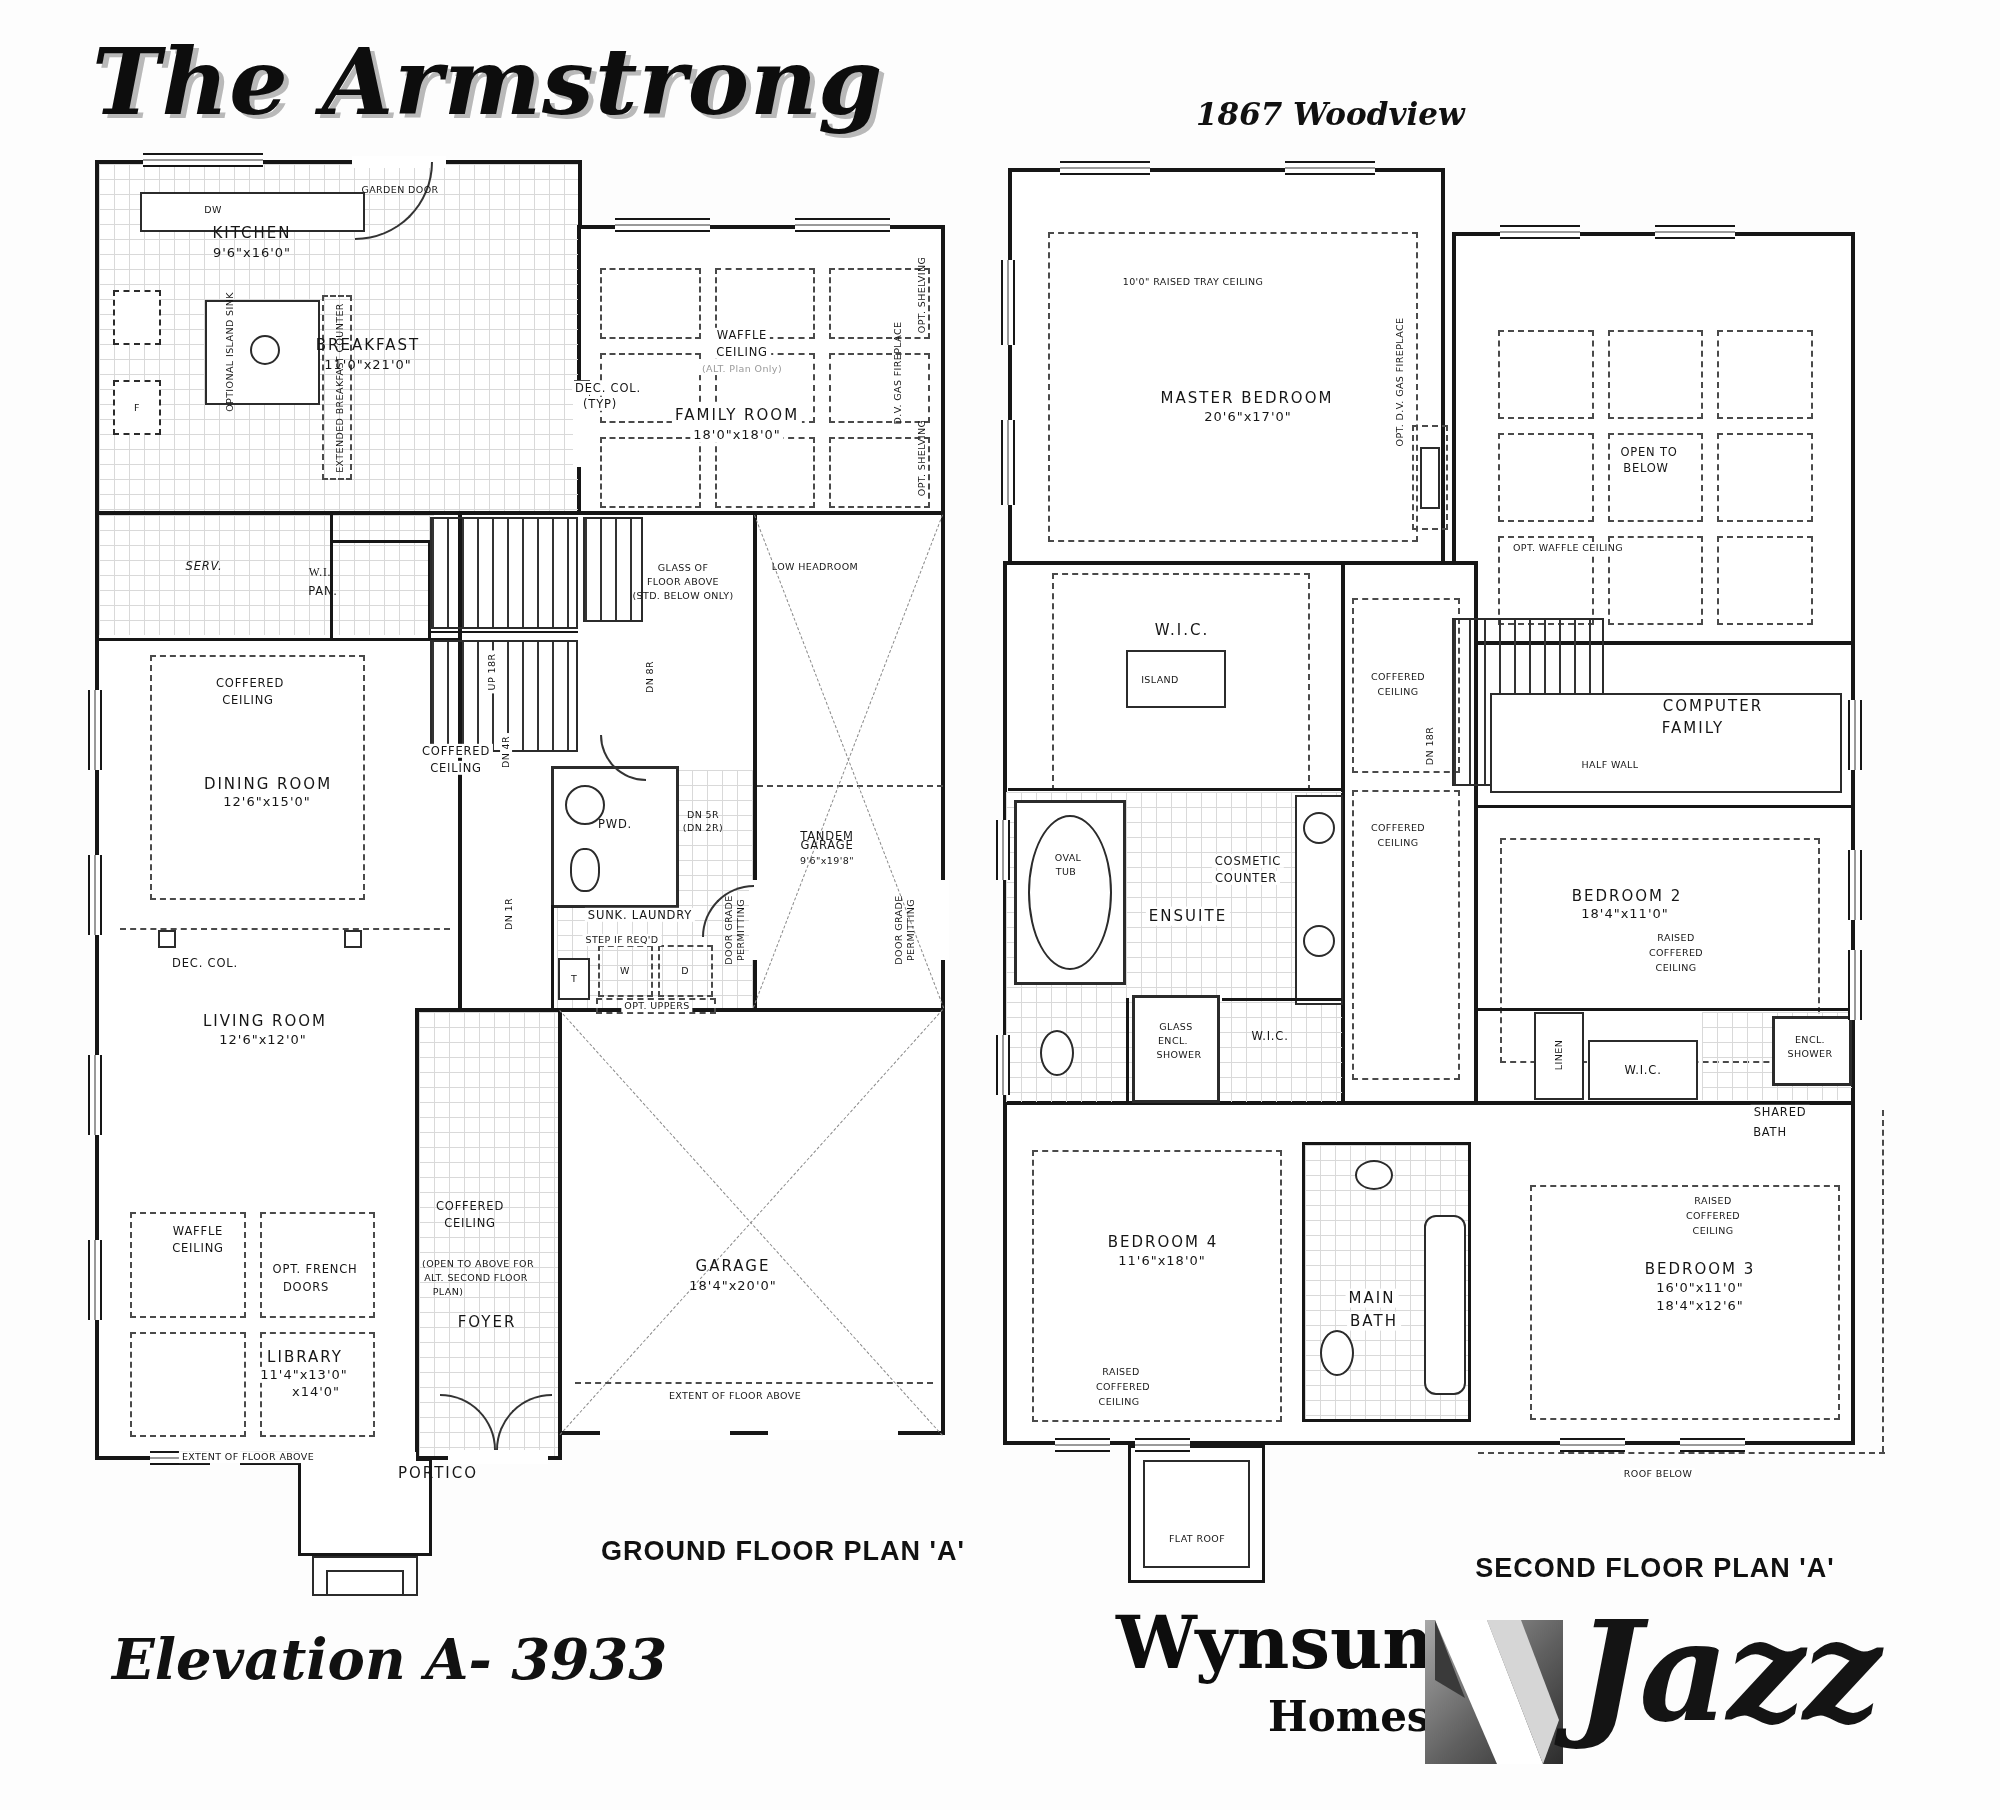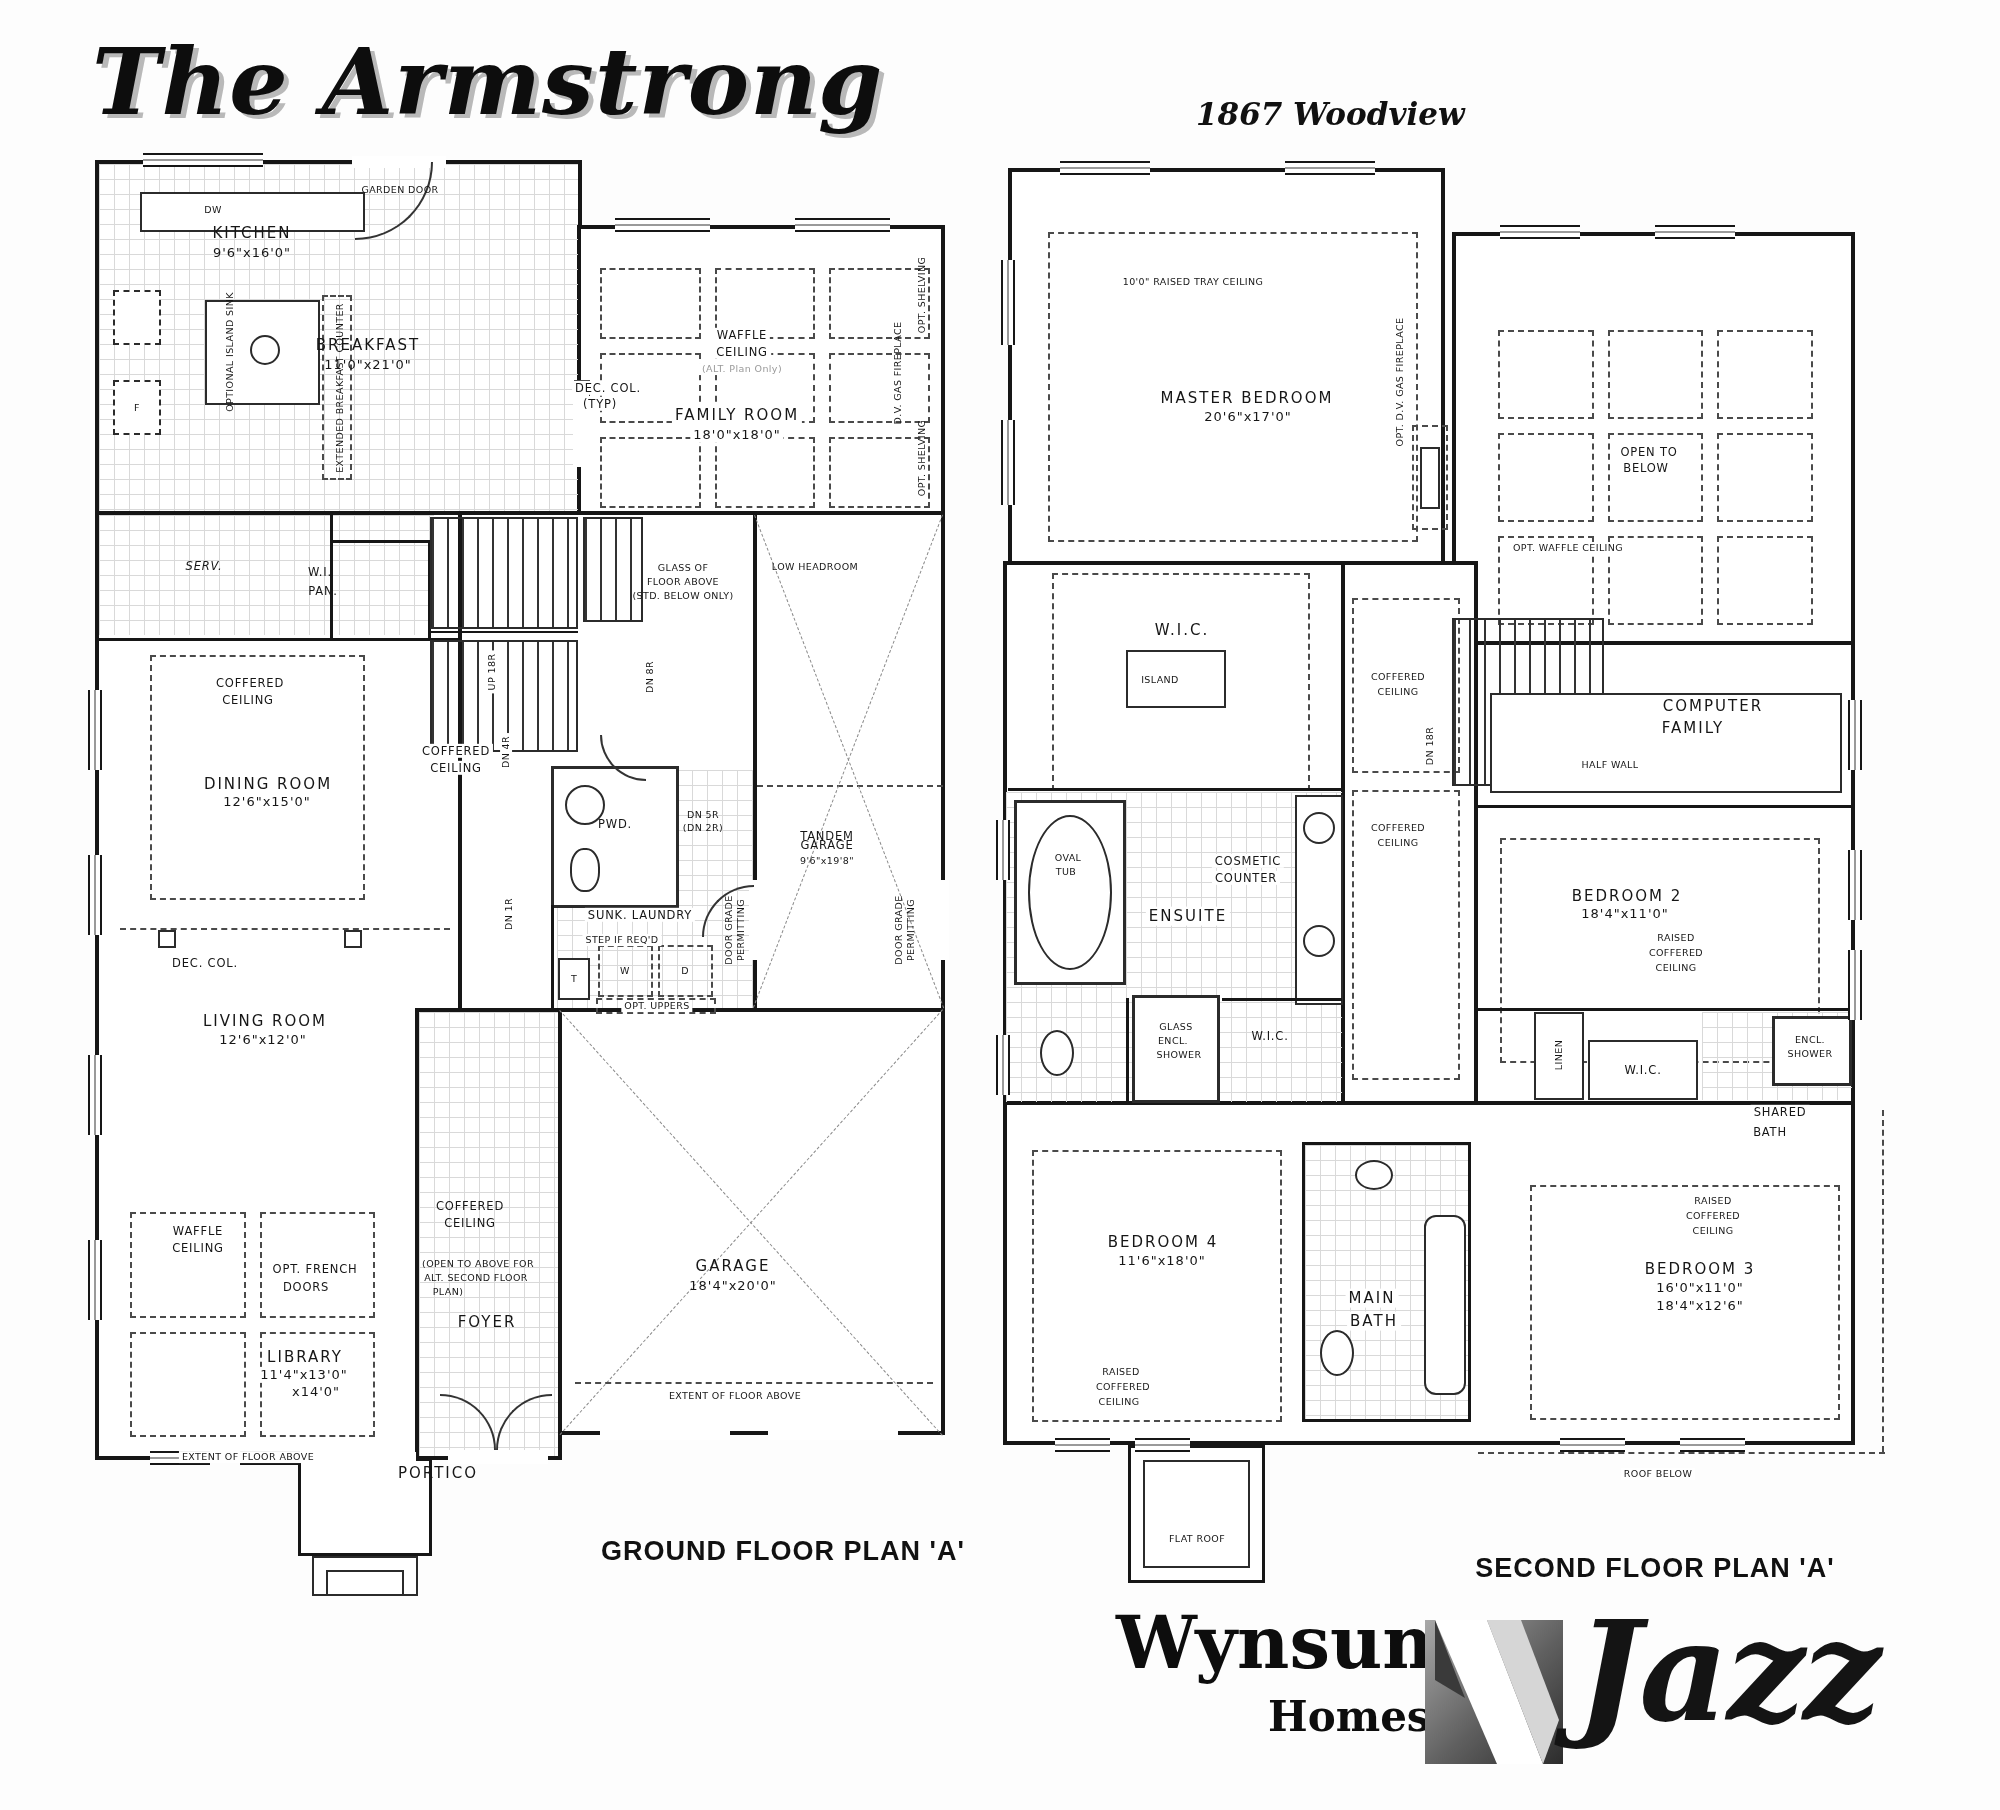--- a/index.html
+++ b/index.html
@@ -168,21 +168,21 @@
   <div class="lbl xs gray bgw" style="left:742px;top:369px;">(ALT. Plan Only)</div>
   <div class="lbl sm bgw" style="left:608px;top:388px;">DEC. COL.</div>
   <div class="lbl sm bgw" style="left:600px;top:404px;text-align:right;">(TYP)</div>
   <div class="lbl name bgw" style="left:737px;top:415px;">FAMILY ROOM</div>
   <div class="lbl bgw" style="left:737px;top:435px;">18'0"x18'0"</div>
   <div class="lbl xs vert" style="left:922px;top:295px;">OPT. SHELVING</div>
   <div class="lbl xs vert" style="left:898px;top:373px;">D.V. GAS FIREPLACE</div>
   <div class="lbl xs vert" style="left:922px;top:458px;">OPT. SHELVING</div>
 
   <div class="lbl sm" style="left:204px;top:566px;font-style:italic;">SERV.</div>
-  <div class="lbl sm" style="left:320px;top:572px;">W.I.</div>
+  <div class="lbl sm" style="left:320px;top:572px;font-family:Liberation Serif, serif;">W.I.</div>
   <div class="lbl sm" style="left:323px;top:591px;">PAN.</div>
   <div class="lbl xs" style="left:137px;top:408px;">F</div>
 
   <div class="lbl xs" style="left:683px;top:568px;">GLASS OF</div>
   <div class="lbl xs" style="left:683px;top:582px;">FLOOR ABOVE</div>
   <div class="lbl xs" style="left:683px;top:596px;">(STD. BELOW ONLY)</div>
 
   <div class="lbl sm" style="left:250px;top:683px;">COFFERED</div>
   <div class="lbl sm" style="left:248px;top:700px;">CEILING</div>
   <div class="lbl name" style="left:268px;top:784px;">DINING ROOM</div>
@@ -385,20 +385,21 @@
   <div class="lbl xs bgw" style="left:1713px;top:1231px;">CEILING</div>
   <div class="lbl name bgw" style="left:1700px;top:1269px;">BEDROOM 3</div>
   <div class="lbl bgw" style="left:1700px;top:1288px;">16'0"x11'0"</div>
   <div class="lbl bgw" style="left:1700px;top:1306px;">18'4"x12'6"</div>
 
   <div class="lbl xs" style="left:1197px;top:1539px;">FLAT ROOF</div>
   <div class="lbl xs bgw" style="left:1658px;top:1474px;">ROOF BELOW</div>
 
   <div class="planlbl" style="left:1655px;top:1568px;">SECOND FLOOR PLAN 'A'</div>
 
+  <div class="elev">Elevation A- 3933</div>
   <div class="wynsum">Wynsum</div>
   <div class="homes">Homes</div>
   <div style="position:absolute;left:1425px;top:1620px;width:138px;height:144px;">
     <svg width="138" height="144">
       <defs>
         <linearGradient id="jlg" x1="0" y1="0" x2="1" y2="1">
           <stop offset="0" stop-color="#a8a8a8"></stop>
             <stop offset="0.55" stop-color="#5f5f5f"></stop>
             <stop offset="1" stop-color="#2c2c2c"></stop>
         </linearGradient>

